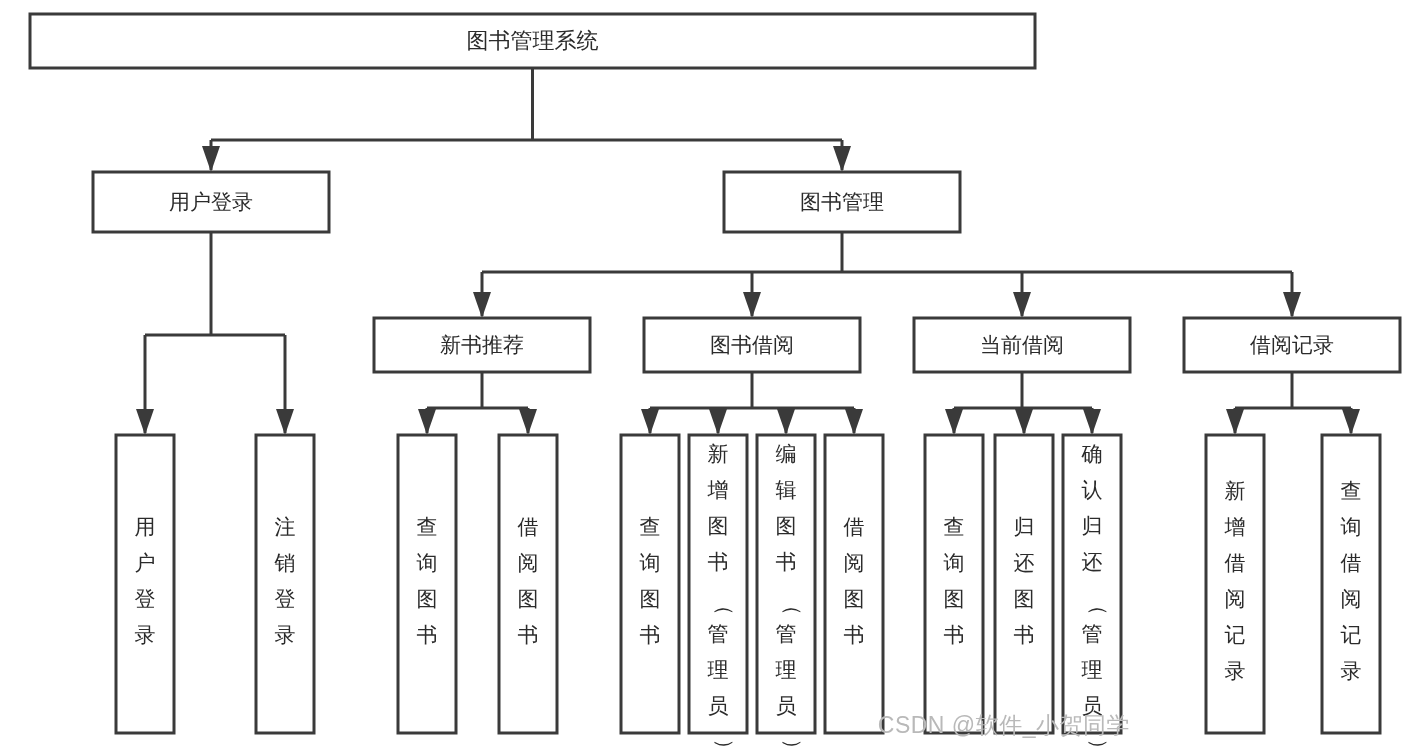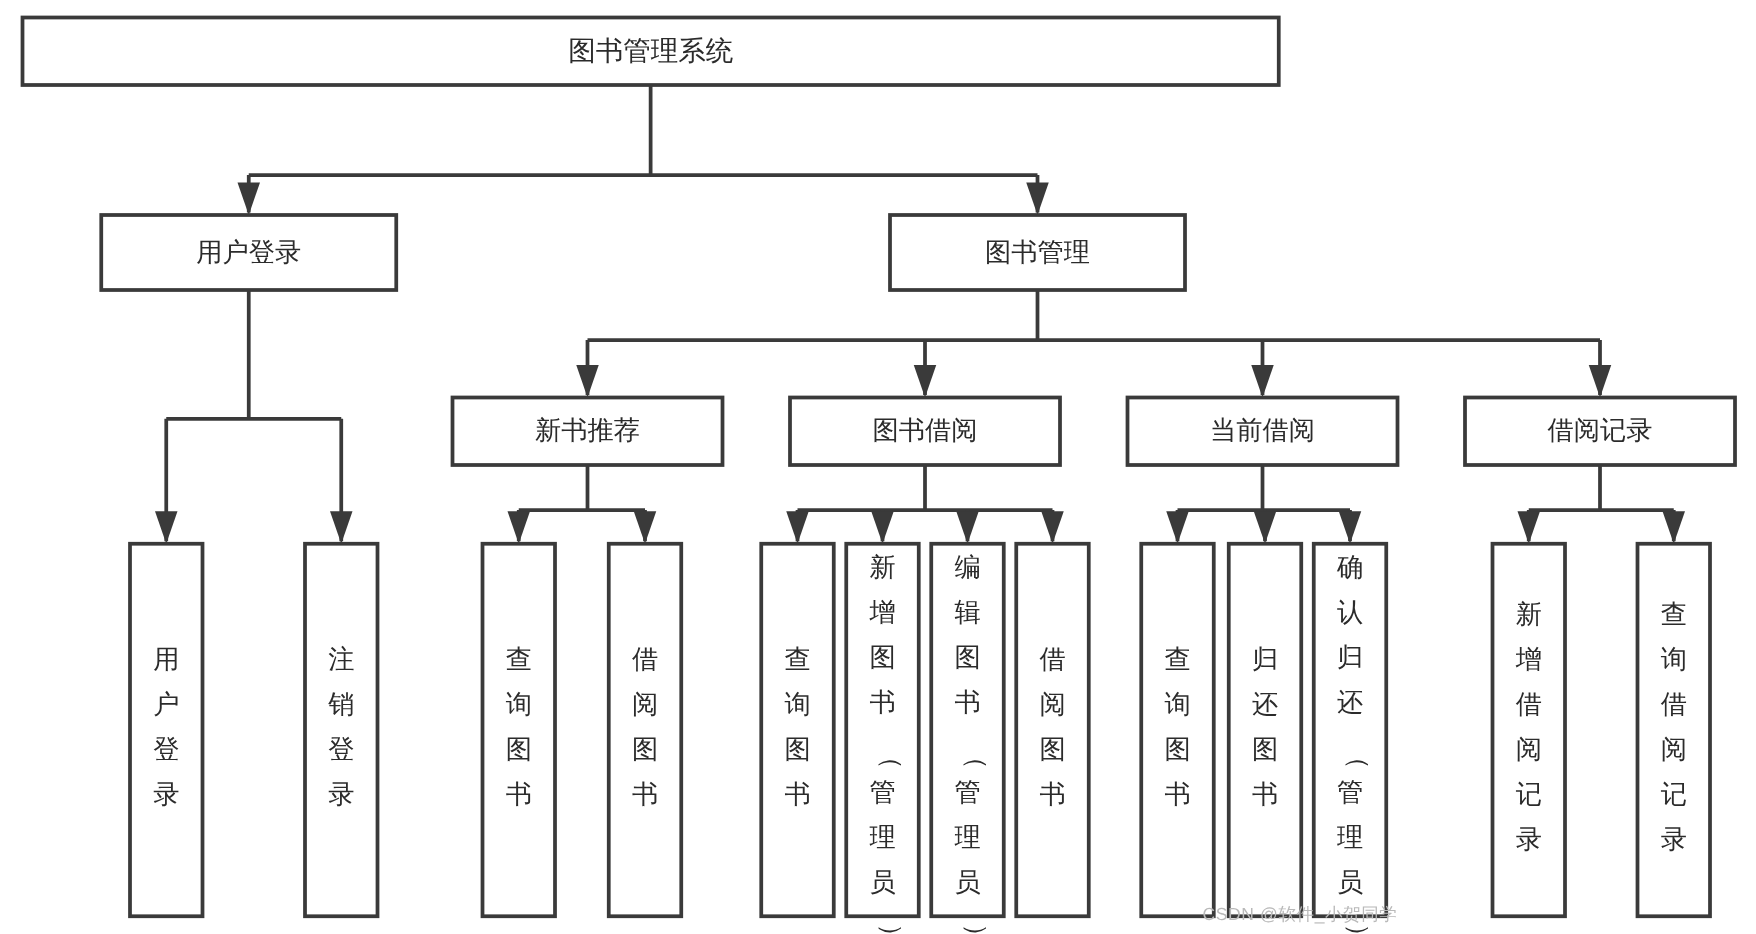--- a/index.html
+++ b/index.html
@@ -9,21 +9,21 @@
   }
   body {
     width: 1405px;
     height: 747px;
     font-family: "Liberation Sans", "DejaVu Sans", sans-serif;
     position: relative;
     overflow: hidden;
   }
   #diagram-root {
     position: absolute;
-    left: 0;
+    left: 12px;
     top: 0;
     width: 1128px;
     height: 747px;
   }
   .node-box {
     fill: #ffffff;
     stroke: #3a3a3a;
     stroke-width: 3;
   }
   .node-label {
@@ -50,21 +50,21 @@
   }
   .arrow-head {
     fill: #3a3a3a;
     stroke: none;
   }
   .watermark {
     position: absolute;
     right: 10px;
     bottom: 6px;
     font-family: "Liberation Sans", "DejaVu Sans", sans-serif;
-    font-size: 14px;
+    font-size: 23px;
     color: #b9b9b9;
     white-space: nowrap;
     letter-spacing: 0.5px;
   }
 </style>
 </head>
 <body>
 
 <div id="diagram-root">
   <svg id="svg-canvas" width="1405" height="747" viewBox="0 0 1405 747" xmlns="http://www.w3.org/2000/svg">

